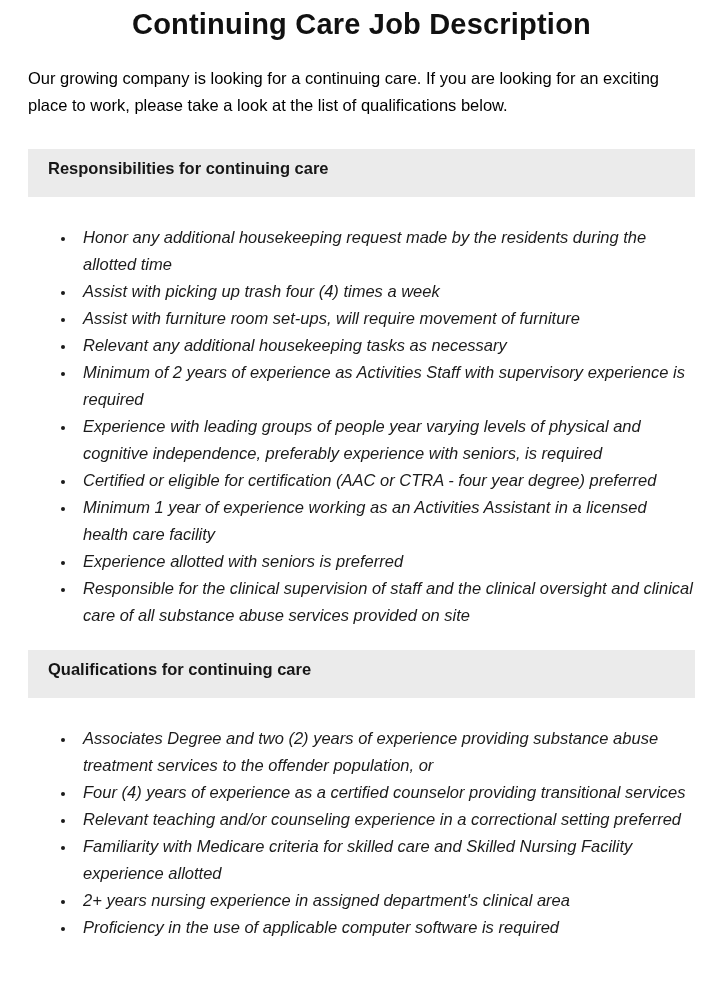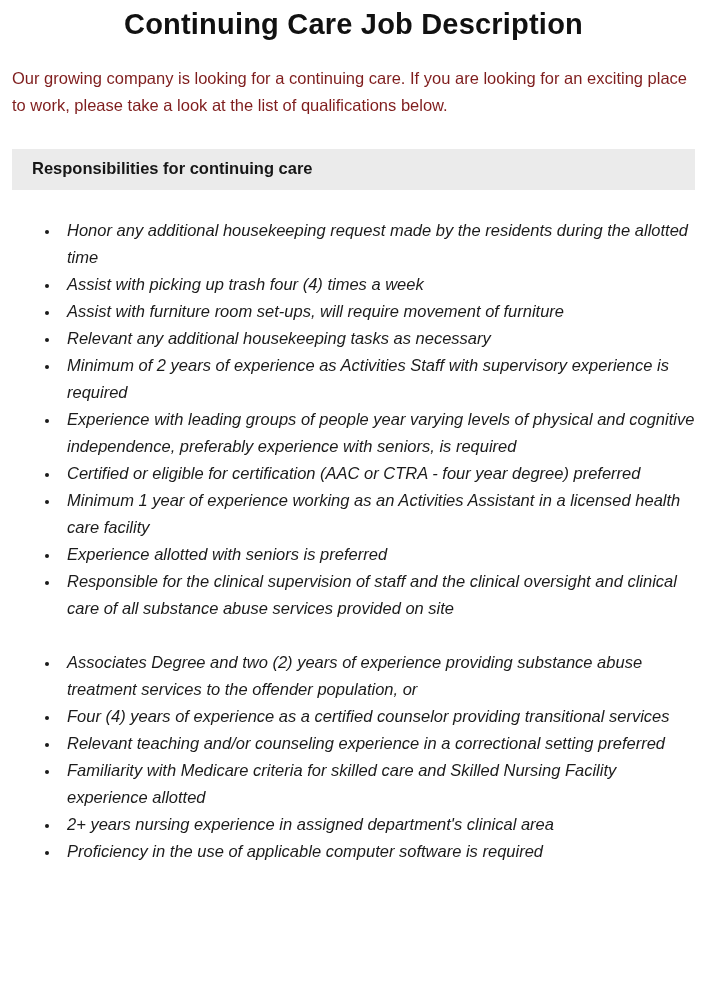--- a/index.html
+++ b/index.html
@@ -8,45 +8,45 @@
     background: #ffffff;
   }
   body {
     width: 720px;
     height: 1003px;
     font-family: "Liberation Sans", sans-serif;
     color: #1b1b1b;
     overflow: hidden;
   }
   .page {
-    padding: 0 25px 0 12px;
+    padding: 0 25px 0 28px;
     box-sizing: border-box;
   }
   h1.title {
     font-size: 29px;
     font-weight: 700;
     text-align: center;
     letter-spacing: 0.2px;
     margin: 0;
     padding-top: 8px;
     color: #111111;
   }
   p.intro {
     font-size: 16.5px;
     line-height: 27px;
     margin: 24px 0 0 0;
-    color: #7f1d1d;
+    color: #000000;
   }
   .section-header {
     background: #ebebeb;
     font-size: 16.5px;
     font-weight: 700;
     color: #161616;
     padding: 0 0 0 20px;
-    height: 41px;
+    height: 48px;
     line-height: 39px;
     margin-top: 30px;
   }
   .section-header.second {
     margin-top: 21px;
   }
   ul.bullets {
     margin: 27px 0 0 0;
     padding: 0 0 0 48px;
     list-style: disc outside;
@@ -80,20 +80,21 @@
       <li>Assist with furniture room set-ups, will require movement of furniture</li>
       <li>Relevant any additional housekeeping tasks as necessary</li>
       <li>Minimum of 2 years of experience as Activities Staff with supervisory experience is required</li>
       <li>Experience with leading groups of people year varying levels of physical and cognitive independence, preferably experience with seniors, is required</li>
       <li>Certified or eligible for certification (AAC or CTRA - four year degree) preferred</li>
       <li>Minimum 1 year of experience working as an Activities Assistant in a licensed health care facility</li>
       <li>Experience allotted with seniors is preferred</li>
       <li>Responsible for the clinical supervision of staff and the clinical oversight and clinical care of all substance abuse services provided on site</li>
     </ul>
 
+  <div class="section-header second">Qualifications for continuing care</div>
 
   <ul class="bullets">
       <li>Associates Degree and two (2) years of experience providing substance abuse treatment services to the offender population, or</li>
       <li>Four (4) years of experience as a certified counselor providing transitional services</li>
       <li>Relevant teaching and/or counseling experience in a correctional setting preferred</li>
       <li>Familiarity with Medicare criteria for skilled care and Skilled Nursing Facility experience allotted</li>
       <li>2+ years nursing experience in assigned department's clinical area</li>
       <li>Proficiency in the use of applicable computer software is required</li>
     </ul>
 

